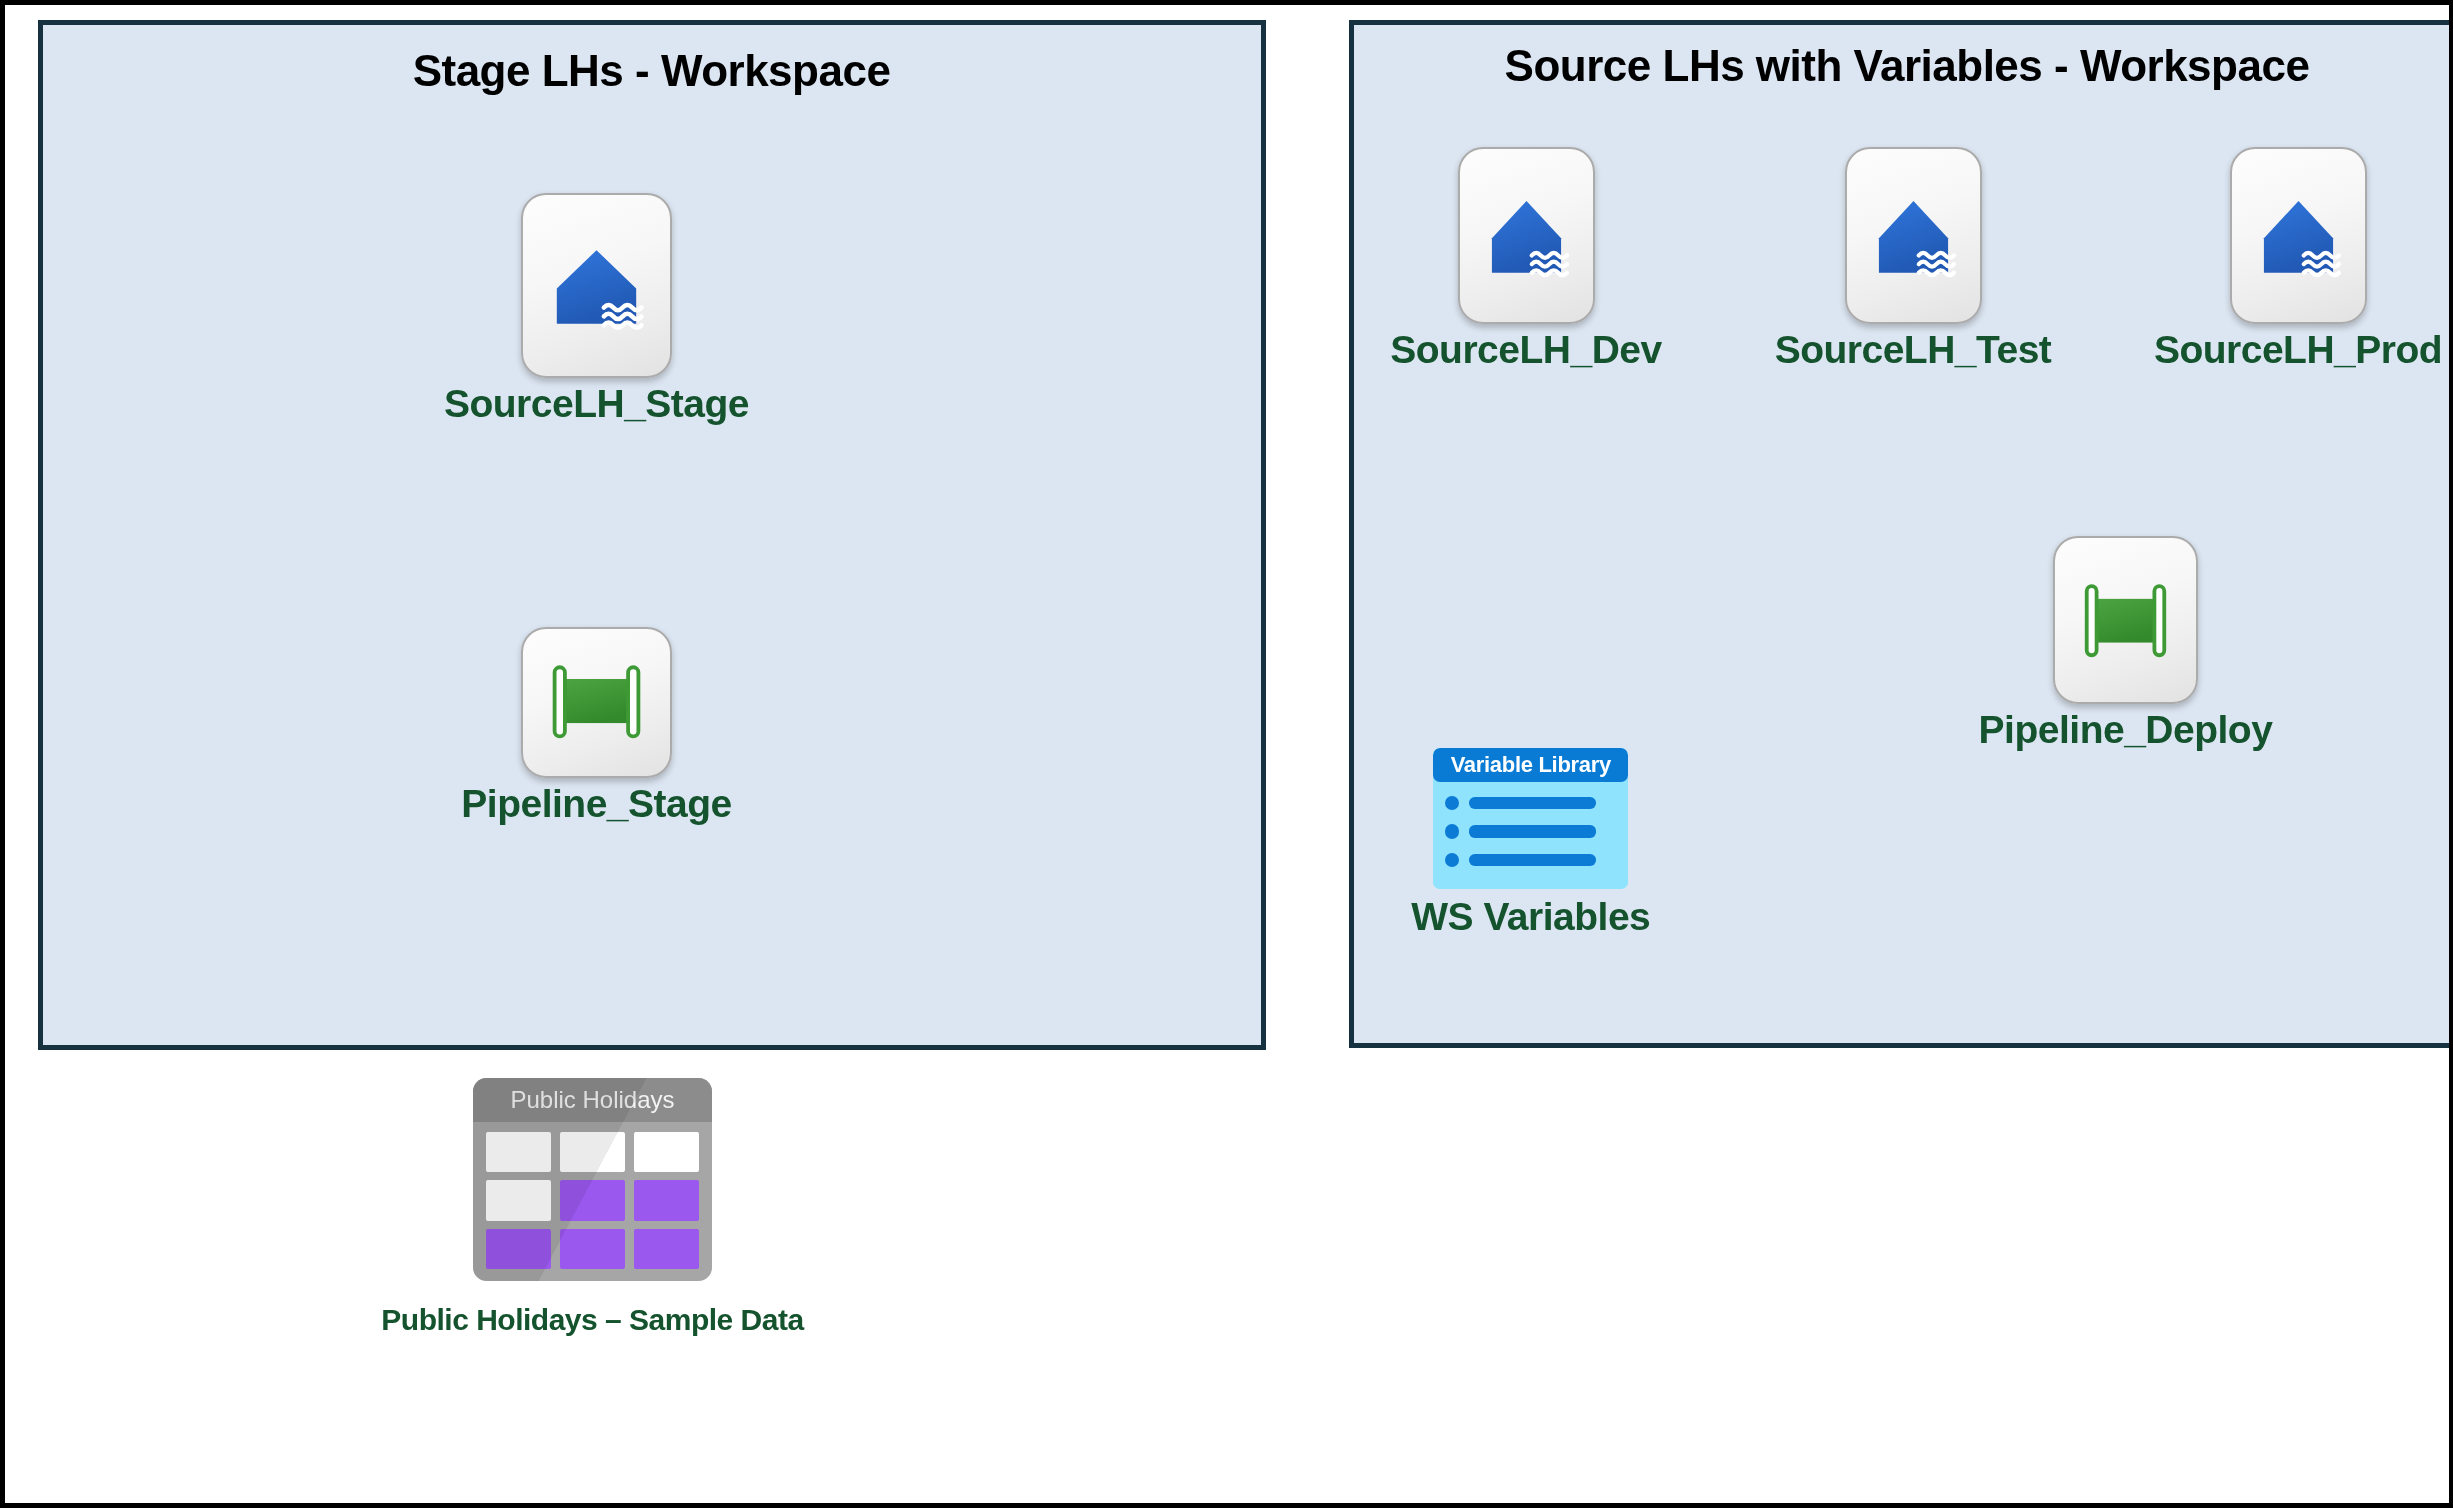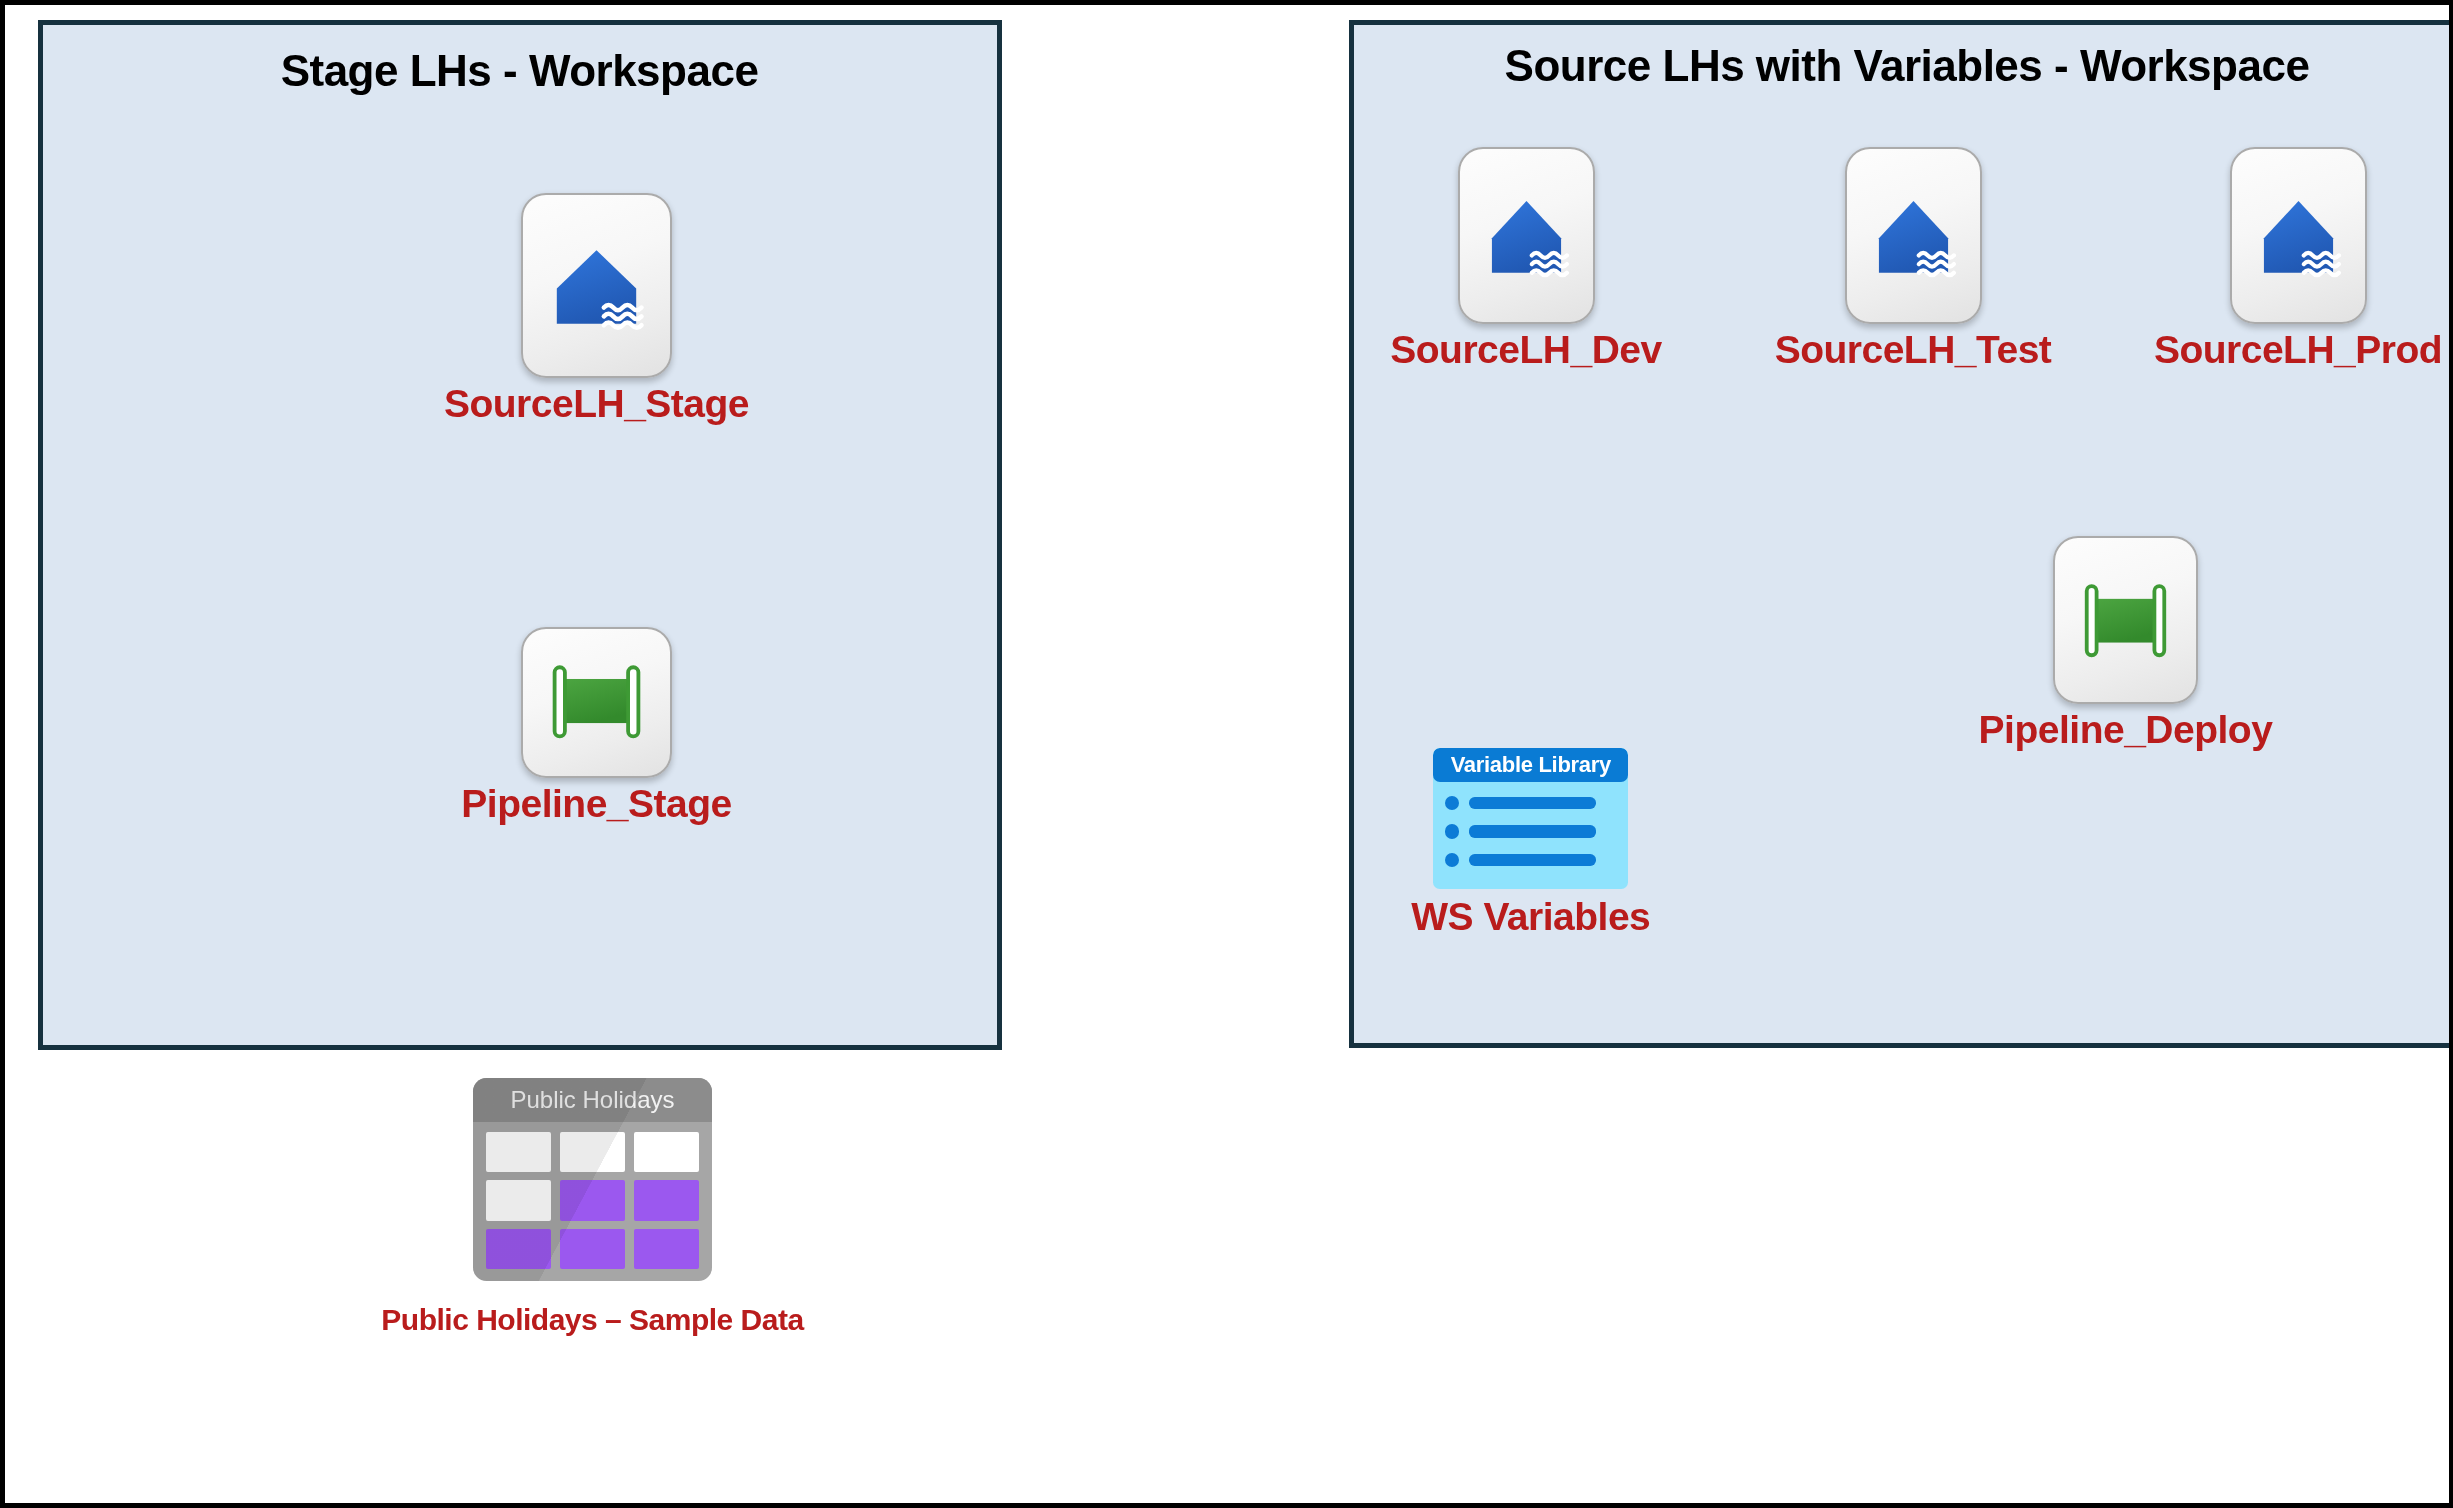--- a/index.html
+++ b/index.html
@@ -20,21 +20,21 @@
     overflow: hidden;
   }
 
   
   .panel {
     position: absolute;
     background: #DCE6F2;
     border: 5.7px solid #16313F;
     box-sizing: border-box;
   }
-  #panel-stage   { left: 32.5px;  top: 15.3px; width: 964px; height: 1030px; }
+  #panel-stage   { left: 32.5px;  top: 15.3px; width: 1228px; height: 1030px; }
   #panel-source  { left: 1309px; top: 15.3px; width: 1116px; height: 1028px; margin-left: 35px; }
 
   .panel-title {
     position: absolute;
     left: 0; right: 0;
     text-align: center;
     font-weight: bold;
     color: #000000;
     font-family: "Liberation Sans", sans-serif;
     letter-spacing: -0.5px;
@@ -43,21 +43,21 @@
   #panel-stage .panel-title  { top: 21px; font-size: 44px; }
   #panel-source .panel-title { top: 15.3px; font-size: 44px; }
 
   
   .item {
     position: absolute;
     text-align: center;
   }
   .item-label {
     font-weight: bold;
-    color: #b91c1c;
+    color: #14532d;
     font-size: 39px;
     letter-spacing: -0.5px;
     white-space: nowrap;
     margin-top: 5.7px;
     line-height: 1.05;
   }
 
   
   .tile {
     position: relative;

